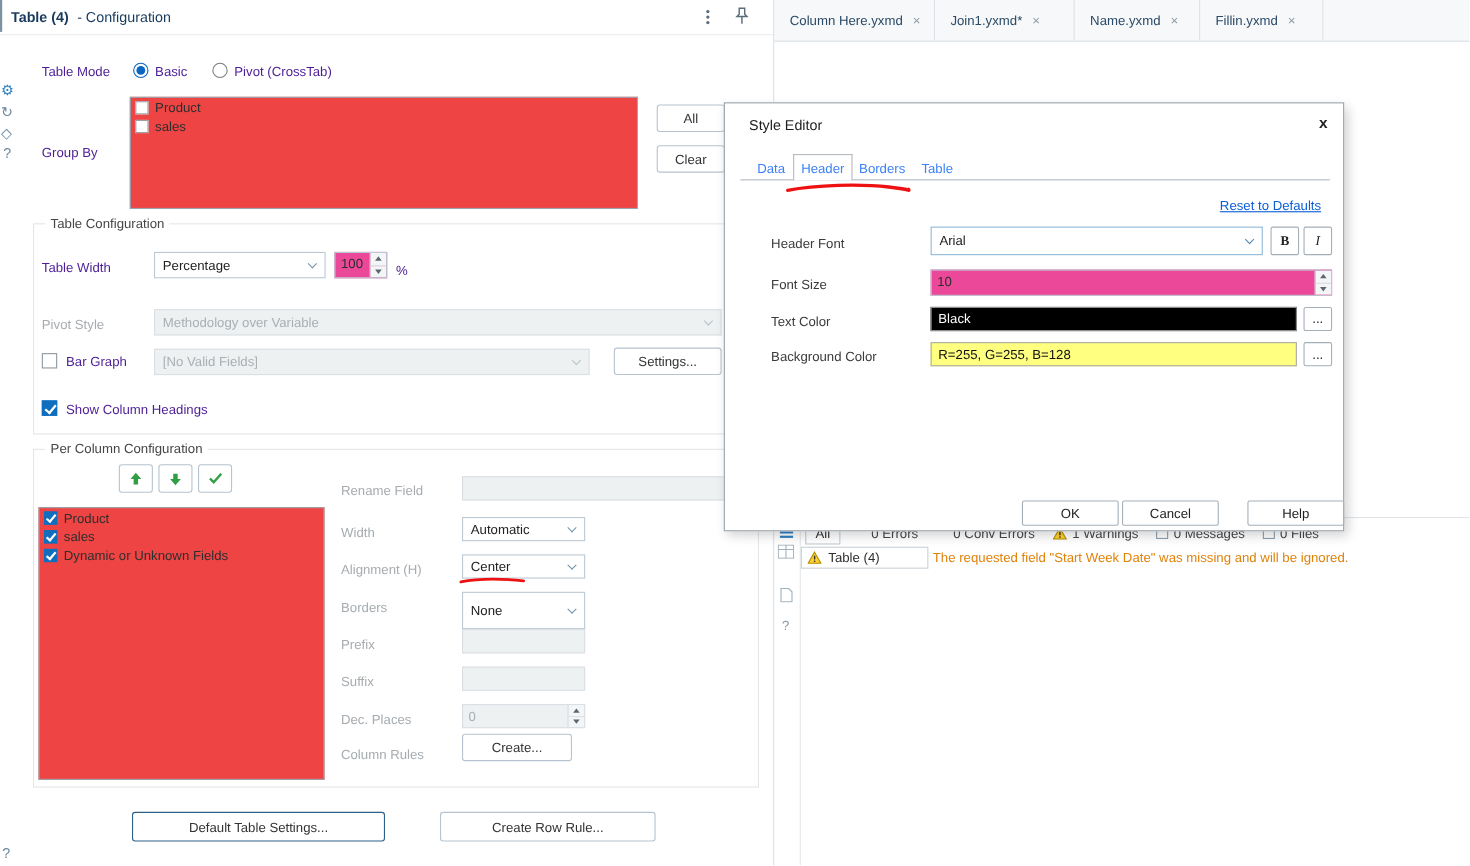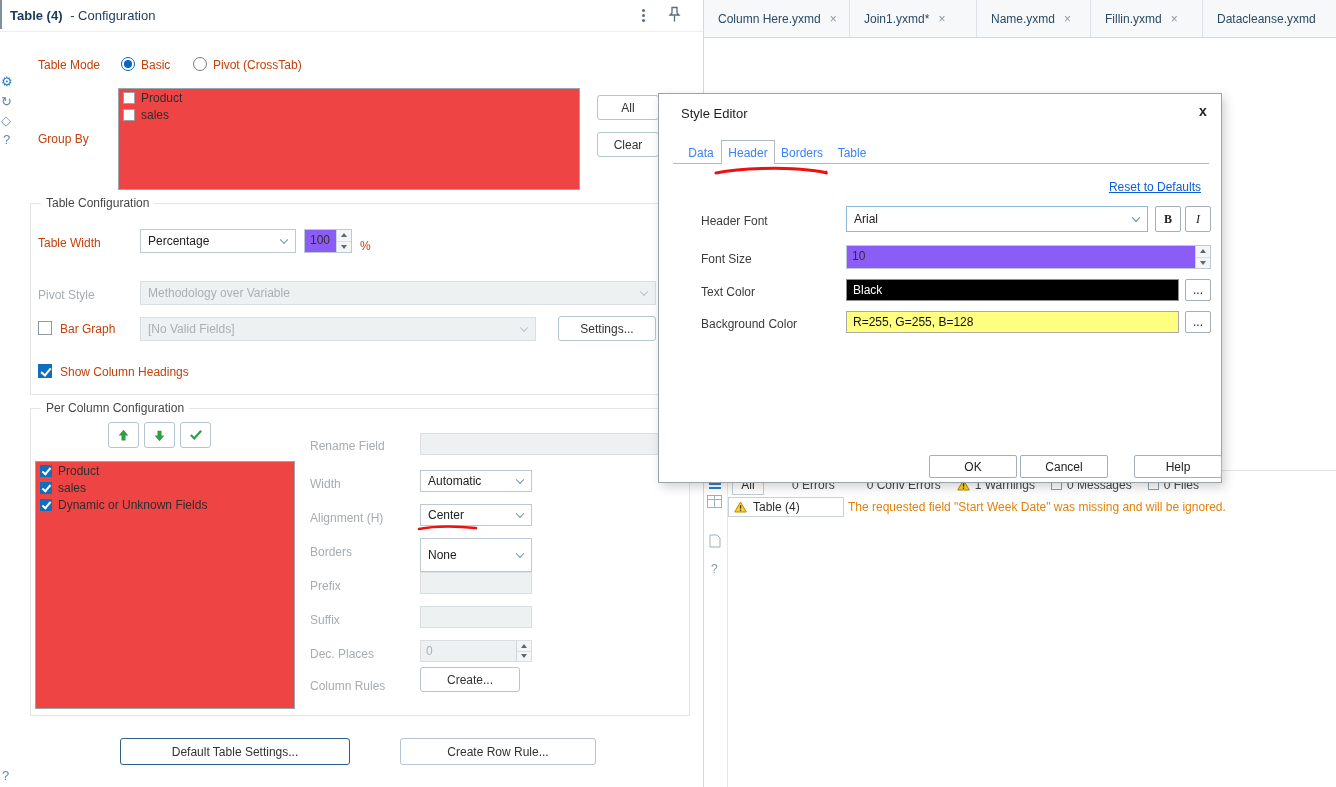--- a/index.html
+++ b/index.html
@@ -1,20 +1,20 @@
 <!DOCTYPE html>
 <html><head>
 <meta charset="utf-8">
 <style>
 *{margin:0;padding:0;box-sizing:border-box}
 html,body{background:#fff}
 body{font-family:"Liberation Sans",sans-serif;font-size:12px;color:#2e2e2e}
 .root{position:relative;width:1336px;height:787px;overflow:hidden;background:#fff}
 .abs{position:absolute}
-.lbl{position:absolute;white-space:nowrap;color:#c2410c}
+.lbl{position:absolute;white-space:nowrap;color:#4c1d95}
 .lbl.dis{color:#a6acb0}
 .dd{position:absolute;background:#fff;border:1px solid #bcc9d3;display:flex;align-items:center;padding:0 18px 0 7px;white-space:nowrap;overflow:hidden;color:#222}
 .dd .chev{position:absolute;right:8px;top:50%;width:6px;height:6px;border-right:1.6px solid #7295ae;border-bottom:1.6px solid #7295ae;transform:translateY(-70%) rotate(45deg)}
 .dd.dis{background:#eef1f2;color:#a9afb4;border-color:#d9dfe3}
 .dd.dis .chev{border-color:#b9c2c9}
 .field{position:absolute;background:#eef1f2;border:1px solid #d9dfe3}
 .btn{position:absolute;background:#fff;border:1px solid #b5c4d0;border-radius:3px;display:flex;align-items:center;justify-content:center;color:#333}
 .btn.strong{border-color:#2e5f86}
 .cb{position:absolute;width:14px;height:14px;border:1px solid #8f989e;background:#fff}
 .cb.on{background:#106ebe;border-color:#106ebe}
@@ -22,21 +22,21 @@
 .radio{position:absolute;width:14px;height:14px;border-radius:50%;border:1px solid #767d82;background:#fff}
 .radio.on{border-color:#0b66c2}
 .radio.on::after{content:"";position:absolute;left:2px;top:2px;width:8px;height:8px;border-radius:50%;background:#0b66c2}
 .group{position:absolute;border:1px solid #e3e5e7}
 .legend{position:absolute;top:-8px;left:10px;background:#fff;padding:0 5px;color:#464646;white-space:nowrap}
 .list{position:absolute;background:#ef4444;border:1px solid #9aa5ad;overflow:hidden}
 .listitem{display:flex;align-items:center;gap:6px;padding:1px 4px;height:17px}
 .cbi{width:12px;height:12px;border:1px solid #9aa2a8;background:#fff;position:relative;flex:none}
 .cbi.on{background:#106ebe;border-color:#106ebe}
 .cbi.on::after{content:"";position:absolute;left:3px;top:0px;width:3px;height:7px;border-right:2px solid #fff;border-bottom:2px solid #fff;transform:rotate(40deg)}
-.spinbox{position:absolute;border:1px solid #bcc9d3;background:#8b5cf6;display:flex;overflow:hidden}
+.spinbox{position:absolute;border:1px solid #bcc9d3;background:#ec4899;display:flex;overflow:hidden}
 .spinbox.dis{background:#eef1f2;border-color:#d9dfe3}
 .spinbox .val{flex:1;padding:3px 5px;white-space:nowrap;overflow:hidden}
 .spinbox.dis .val{color:#a9afb4}
 .spincol{width:15px;display:flex;flex-direction:column;border-left:1px solid #cdd6dc;flex:none}
 .spinbtn{flex:1;display:flex;align-items:center;justify-content:center;background:#f3f5f6}
 .spinbtn.top{border-bottom:1px solid #d8dee2}
 .tri-up{width:0;height:0;border-left:3px solid transparent;border-right:3px solid transparent;border-bottom:4px solid #5c6670}
 .tri-down{width:0;height:0;border-left:3px solid transparent;border-right:3px solid transparent;border-top:4px solid #5c6670}
 .railglyph{position:absolute;font-size:13px;color:#6a86a0}
 .kebab{position:absolute;display:flex;flex-direction:column;gap:2px;align-items:center}
@@ -245,23 +245,20 @@
       <span class="x">×</span>
     </div>
     <div class="wtab" style="width:114px">
       <span>Name.yxmd</span>
       <span class="x">×</span>
     </div>
     <div class="wtab" style="width:112px">
       <span>Fillin.yxmd</span>
       <span class="x">×</span>
     </div>
-    <div class="wtab" style="flex:1;border-right:none">
-      <span>Datacleanse.yxmd</span>
-    </div>
   </div>
 
   <div class="abs" style="left:704px;top:38px;width:632px;height:432px;background:#fff"></div>
 
   <div class="abs" style="left:704px;top:470px;width:632px;height:317px;background:#fff">
     <div class="hline" style="left:0;top:0;width:632px;height:1px"></div>
     <div class="vline" style="left:23px;top:2px;width:1px;height:315px"></div>
 
     <div class="abs" style="left:5px;top:8px">
       <div class="railbar"></div>

